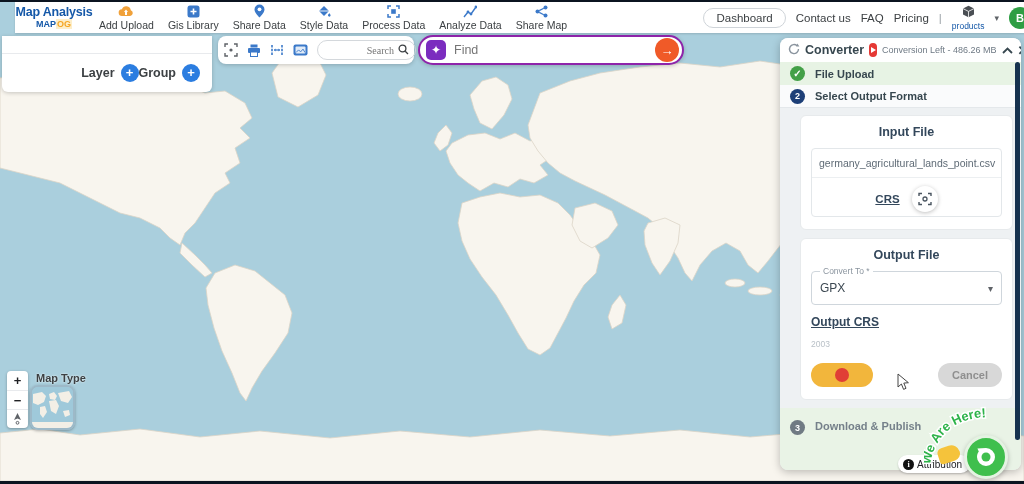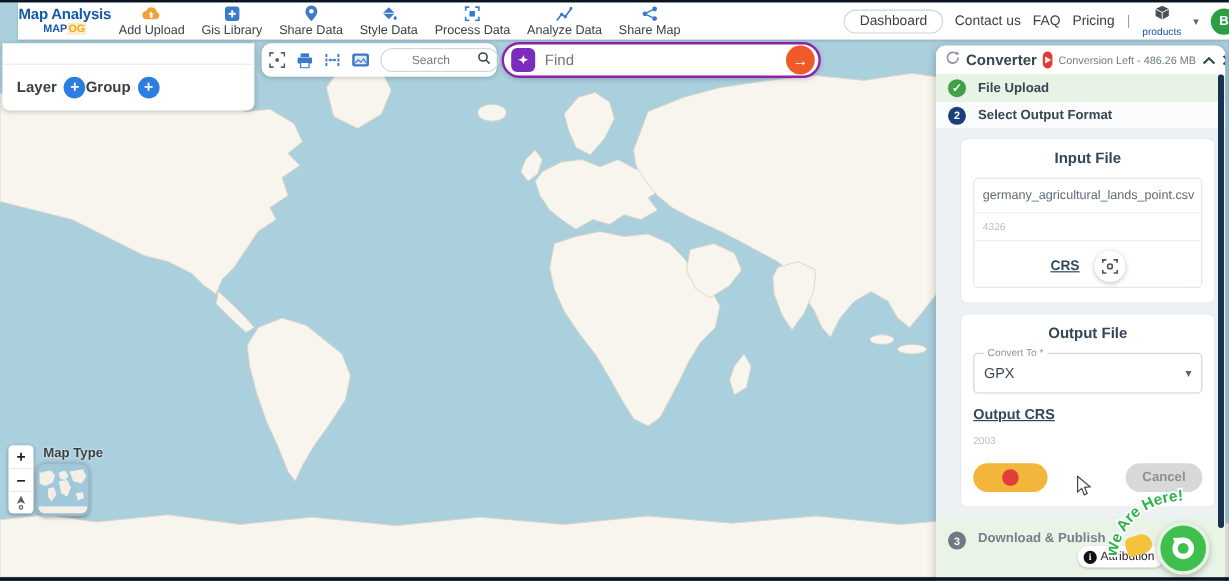--- a/index.html
+++ b/index.html
@@ -35,35 +35,35 @@
   .avatar { width:22px; height:22px; border-radius:50%; background:#2e9e44; color:#fff; font-size:11px;
     font-weight:bold; display:flex; align-items:center; justify-content:center; cursor:pointer; }
 
   
   .map-wrap { position:absolute; top:33px; left:0; width:1024px; height:448px; z-index:1; }
 
   
   .layer-panel { position:absolute; top:36px; left:2px; width:210px; height:56px; background:#fff;
     border-radius:0 0 6px 6px; box-shadow:0 1px 4px rgba(0,0,0,.2); z-index:20; }
   .layer-panel .strip { height:18px; border-bottom:1px solid #e8eaed; }
-  .layer-row { display:flex; align-items:center; justify-content:flex-start; padding:0 12px; height:37px; }
+  .layer-row { display:flex; align-items:center; justify-content:flex-end; padding:0 12px; height:37px; }
   .lg-group { display:flex; align-items:center; gap:6px; }
   .lg-label { font-size:12.5px; color:#3c4043; font-weight:bold; }
   .plus-btn { width:18px; height:18px; border-radius:50%; background:#2b7de0; color:#fff; font-size:13px;
     display:flex; align-items:center; justify-content:center; cursor:pointer; font-weight:bold; line-height:1; }
 
   
   .toolbar { position:absolute; top:36px; left:218px; width:196px; height:28px; background:#fff;
     border-radius:8px; box-shadow:0 1px 4px rgba(0,0,0,.2); display:flex; align-items:center;
     padding:0 6px; gap:9px; z-index:20; }
   .tool-icon { width:16px; height:16px; display:flex; align-items:center; justify-content:center; cursor:pointer; }
   .search-pill { flex:1; height:20px; border:1px solid #d4d8dc; border-radius:11px; display:flex;
     align-items:center; padding:0 6px; gap:4px; }
-  .search-input { border:none; outline:none; width:70px; font-size:10px; color:#3c4043; text-align:center;
-    font-family:Liberation Sans, sans-serif; background:transparent; }
+  .search-input { border:none; outline:none; width:70px; font-size:10px; color:#3c4043; text-align:right;
+    font-family:Liberation Serif, serif; background:transparent; }
 
   
   .find-bar { position:absolute; top:35px; left:418px; width:266px; height:30px; background:#fff;
     border:2px solid #8e24aa; border-radius:16px; display:flex; align-items:center; padding:0 3px 0 6px;
     z-index:20; box-shadow:0 1px 4px rgba(0,0,0,.2); }
   .find-icon { width:20px; height:20px; border-radius:5px; background:#7b2cbf; color:#fff;
     display:flex; align-items:center; justify-content:center; font-size:12px; cursor:pointer; }
   .find-input { flex:1; border:none; outline:none; font-size:12.5px; color:#3c4043; margin-left:8px;
     font-family:"Liberation Sans", sans-serif; background:transparent; }
   .find-go { width:24px; height:24px; border-radius:50%; background:#f05a28; color:#fff; display:flex;
@@ -385,21 +385,20 @@
     <div class="step step-2">
       <span class="step-circle sc-active">2</span>
       <span class="step-label">Select Output Format</span>
     </div>
 
     <div class="conv-body">
       <div class="card">
         <div class="card-title">Input File</div>
         <div class="file-box">
           <div class="file-name">germany_agricultural_lands_point.csv</div>
-          <div class="crs-code">4326</div>
           <div class="crs-row">
             <span class="crs-link">CRS</span>
             <span class="scan-btn">
               <svg width="14" height="14" viewBox="0 0 14 14">
                   <path d="M1,4 V1.5 h3 M10,1.5 h3 V4 M13,10 v2.5 h-3 M4,12.5 H1 V10" fill="none" stroke="#4a5560" stroke-width="1.4"></path>
                   <circle cx="7" cy="7" r="2" fill="none" stroke="#4a5560" stroke-width="1.3"></circle>
                 </svg>
             </span>
           </div>
         </div>

